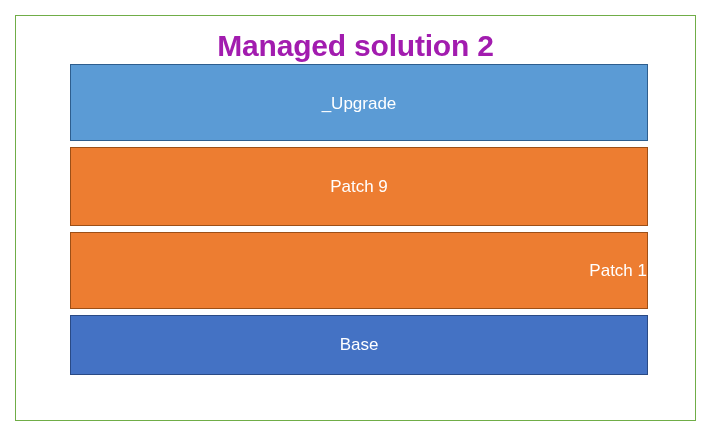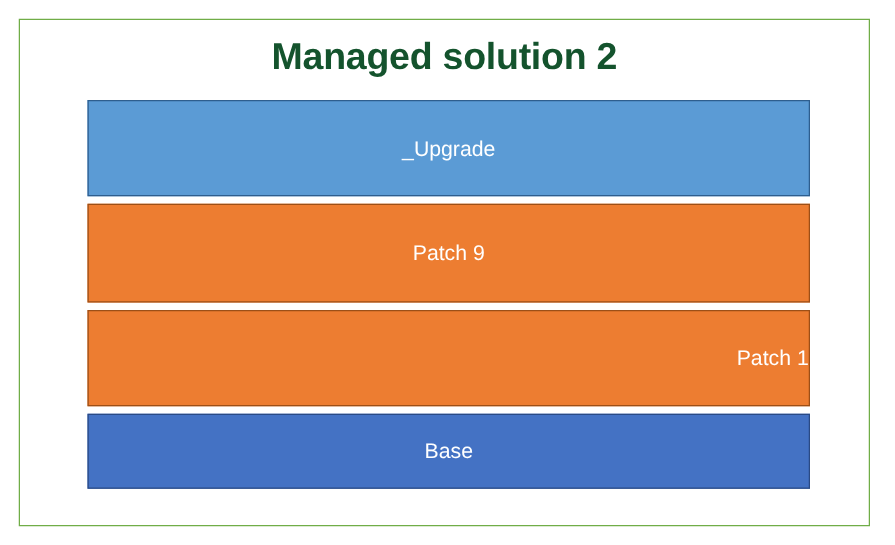--- a/index.html
+++ b/index.html
@@ -43,21 +43,21 @@
     font-size: 30px;
     line-height: 36px;
     color: #000000;
     letter-spacing: -0.2px;
     white-space: nowrap;
   }
   
   #layer-stack {
     position: absolute;
     left: 70px;
-    top: 80px;
+    top: 64px;
     width: 578px;
     height: 329px;
   }
   .layer {
     position: absolute;
     left: 0;
     width: 578px;
     box-sizing: border-box;
     display: flex;
     align-items: center;
@@ -86,21 +86,21 @@
   #layer-2 .layer-label { transform: translateY(0px); }
   #layer-3 .layer-label { transform: translateY(0px); }
 </style>
 </head>
 <body>
 
 <div id="canvas" style="background: rgb(255, 255, 255);">
 
   <div id="outer-frame" style="border-color: rgb(112, 173, 71);"></div>
 
-  <div id="diagram-title" style="color: #14532d;">Managed solution 2</div>
+  <div id="diagram-title" style="color: #a21caf;">Managed solution 2</div>
 
   <div id="layer-stack">
 
     <div class="layer" id="layer-0" style="background: rgb(91, 155, 213); border: 1px solid rgb(46, 94, 142); color: rgb(255, 255, 255);">
       <span class="layer-label">_Upgrade</span>
     </div>
 
     <div class="layer" id="layer-1" style="background: rgb(237, 125, 49); border: 1px solid rgb(156, 79, 23); color: rgb(255, 255, 255);">
       <span class="layer-label">Patch 9</span>
     </div>

